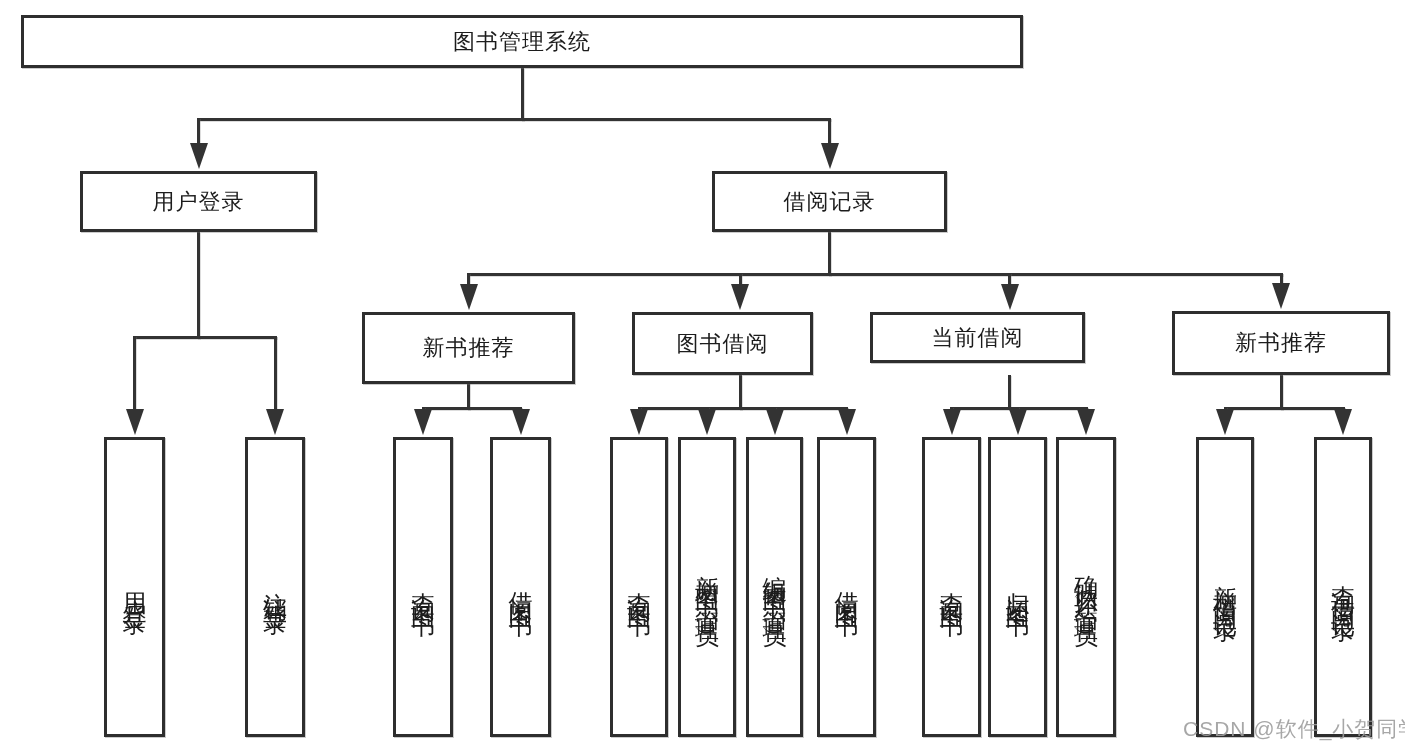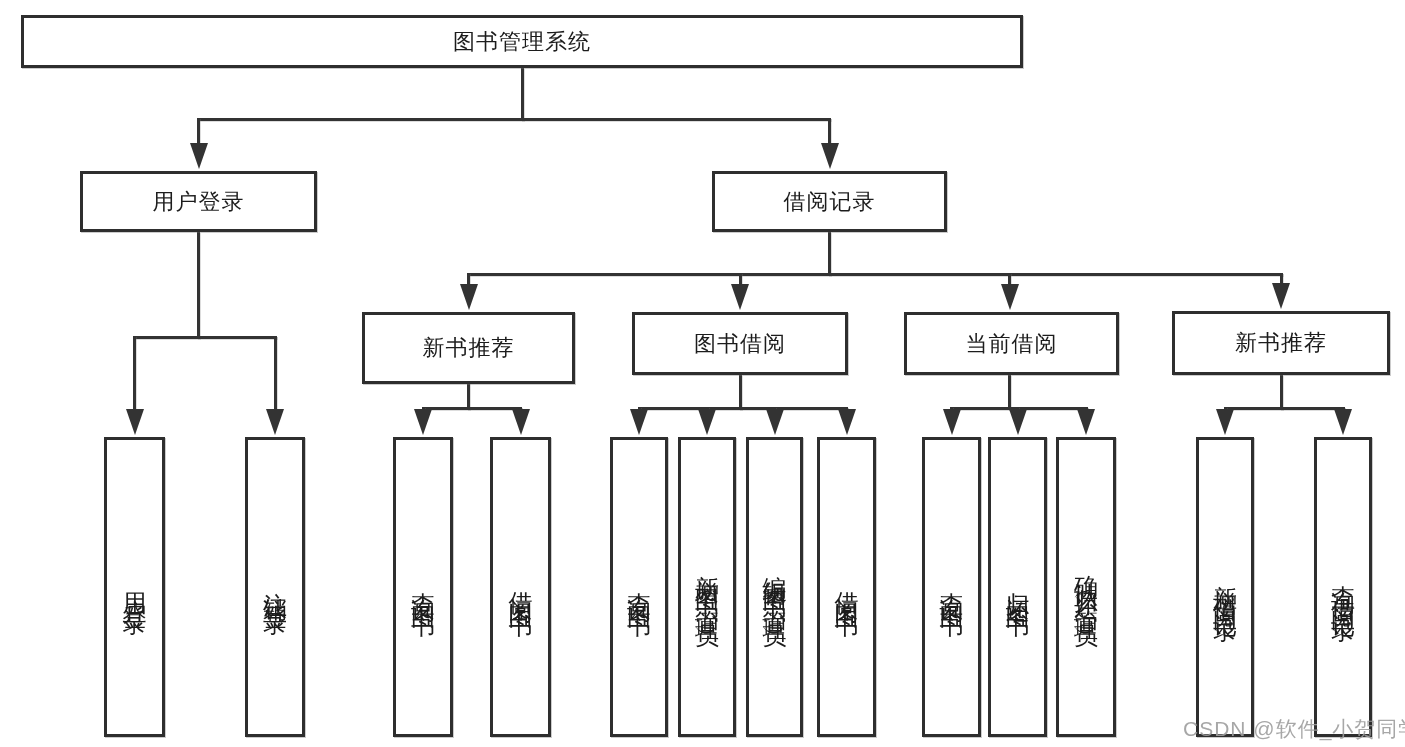--- a/index.html
+++ b/index.html
@@ -71,24 +71,24 @@
     </div>
     <div class="box" style="left: 80px; top: 171px; width: 237px; height: 61px;">
       <span class="lbl">用户登录</span>
     </div>
     <div class="box" style="left: 712px; top: 171px; width: 235px; height: 61px;">
       <span class="lbl">借阅记录</span>
     </div>
     <div class="box" style="left: 362px; top: 312px; width: 213px; height: 72px;">
       <span class="lbl">新书推荐</span>
     </div>
-    <div class="box" style="left: 632px; top: 312px; width: 216px; height: 63px;">
+    <div class="box" style="left: 632px; top: 312px; width: 181px; height: 63px;">
       <span class="lbl">图书借阅</span>
     </div>
-    <div class="box" style="left: 904px; top: 312px; width: 215px; height: 63px;">
+    <div class="box" style="left: 870px; top: 312px; width: 215px; height: 51px;">
       <span class="lbl">当前借阅</span>
     </div>
     <div class="box" style="left: 1172px; top: 311px; width: 218px; height: 64px;">
       <span class="lbl">新书推荐</span>
     </div>
     <div class="box v" style="left: 104px; top: 437px; width: 61px; height: 300px;">
       <span class="lbl">用户登录</span>
     </div>
     <div class="box v" style="left: 245px; top: 437px; width: 60px; height: 300px;">
       <span class="lbl">注销登录</span>

